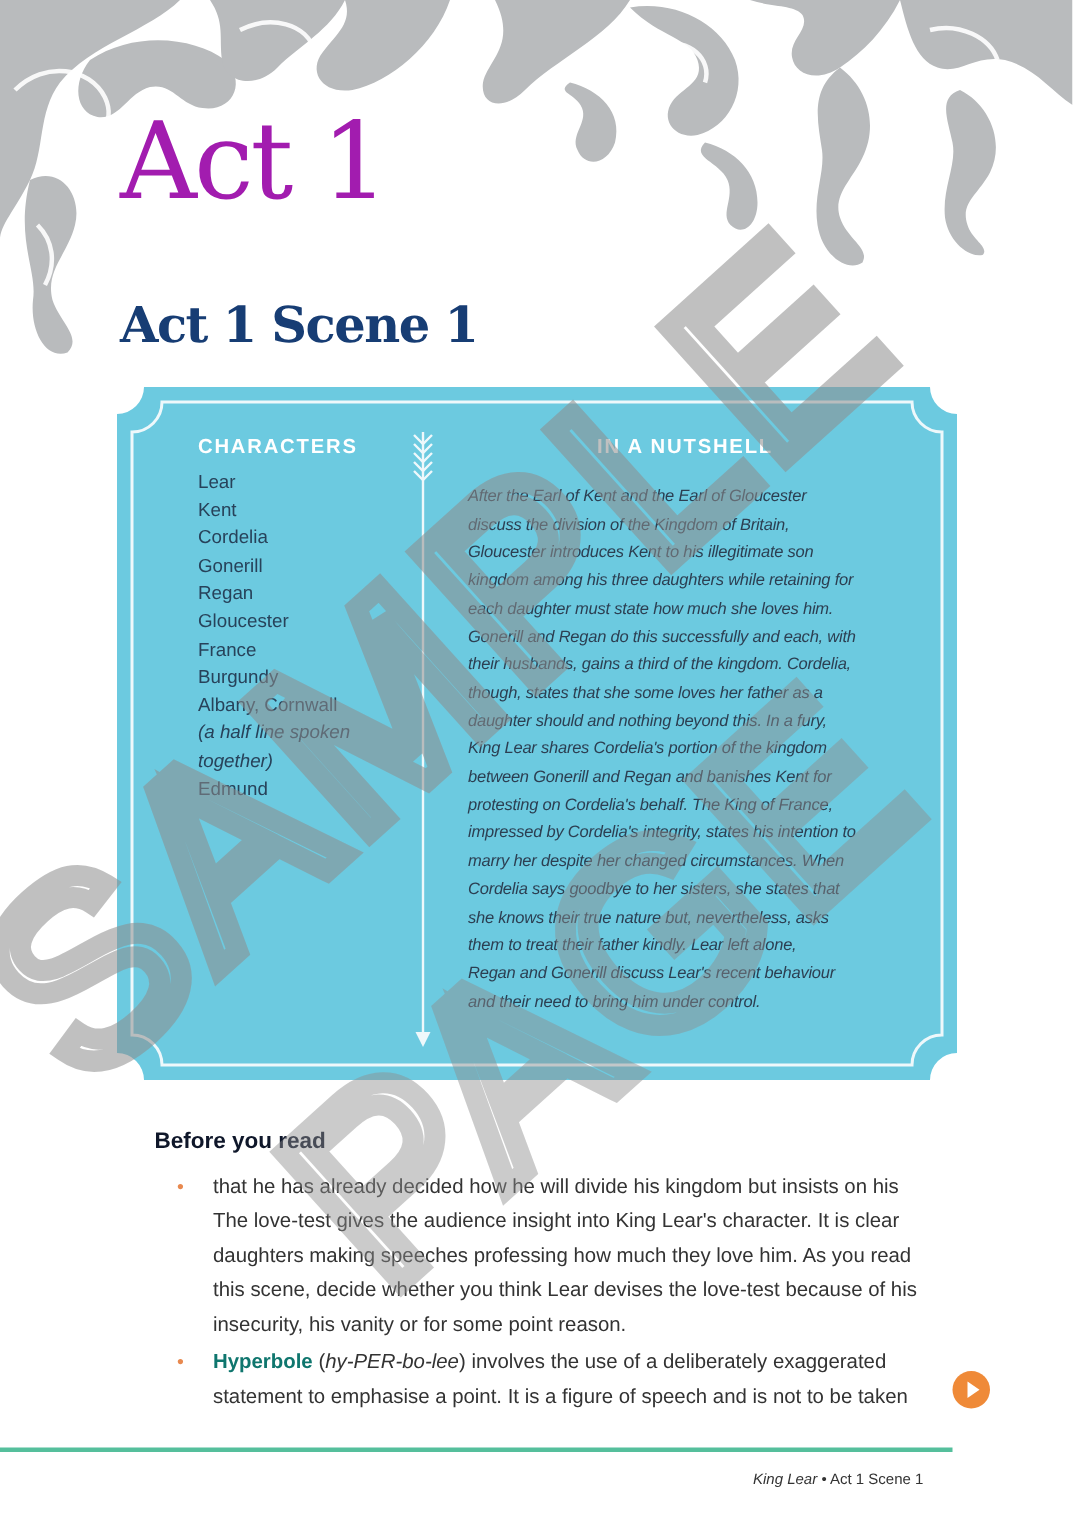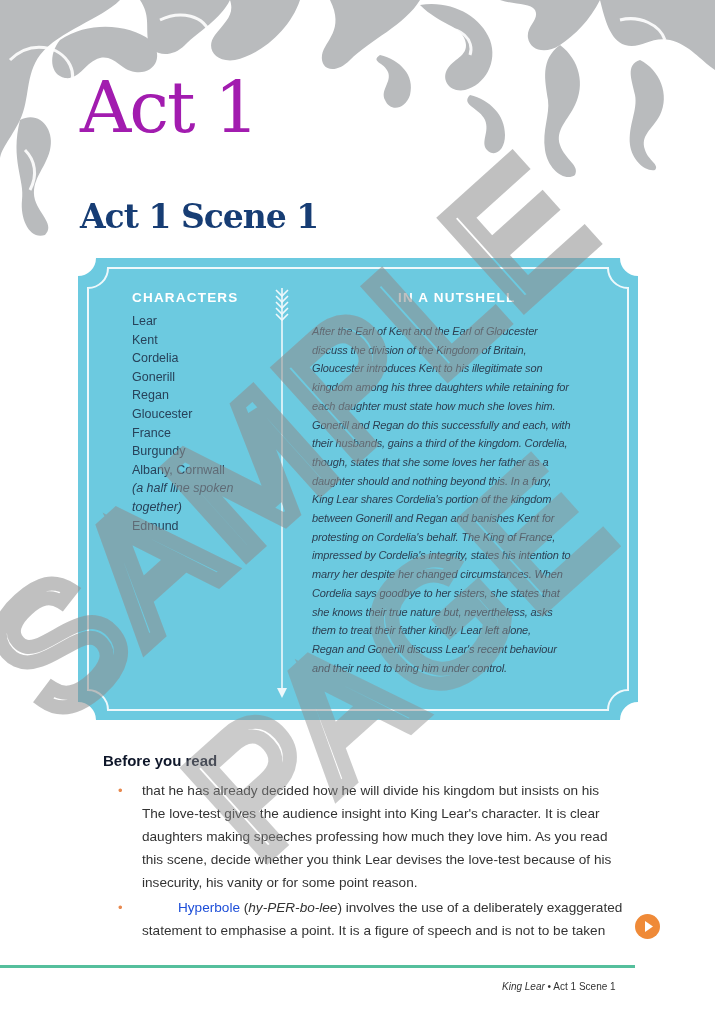--- a/index.html
+++ b/index.html
@@ -54,21 +54,21 @@
   .bullets { position: absolute; left: 118px; top: 779px; width: 520px; list-style: none; }
   .bullets li {
     position: relative; padding-left: 24px;
     font-family: "Liberation Sans", sans-serif; font-size: 13.6px;
     line-height: 23px; color: #333333; margin-bottom: 2px;
   }
   .bullets li .dot {
     position: absolute; left: 0; top: 0; color: #e8894f; font-size: 13px;
   }
   .bullets li .ln { display: block; white-space: nowrap; }
-  .bullets b { font-weight: normal; color: #1d4ed8; margin-left: 36px; }
+  .bullets b { font-weight: bold; color: #0f766e; }
   .bullets i { font-style: italic; }
 
   .play-button {
     position: absolute; left: 635px; top: 914px; width: 25px; height: 25px;
     border-radius: 50%; background: #ef8a38; cursor: pointer;
   }
   .play-button svg { position: absolute; left: 0; top: 0; }
 
   .footer-rule { position: absolute; left: 0; top: 965px; width: 635px; height: 3px; background: #55bf9c; }
   .footer-text {

